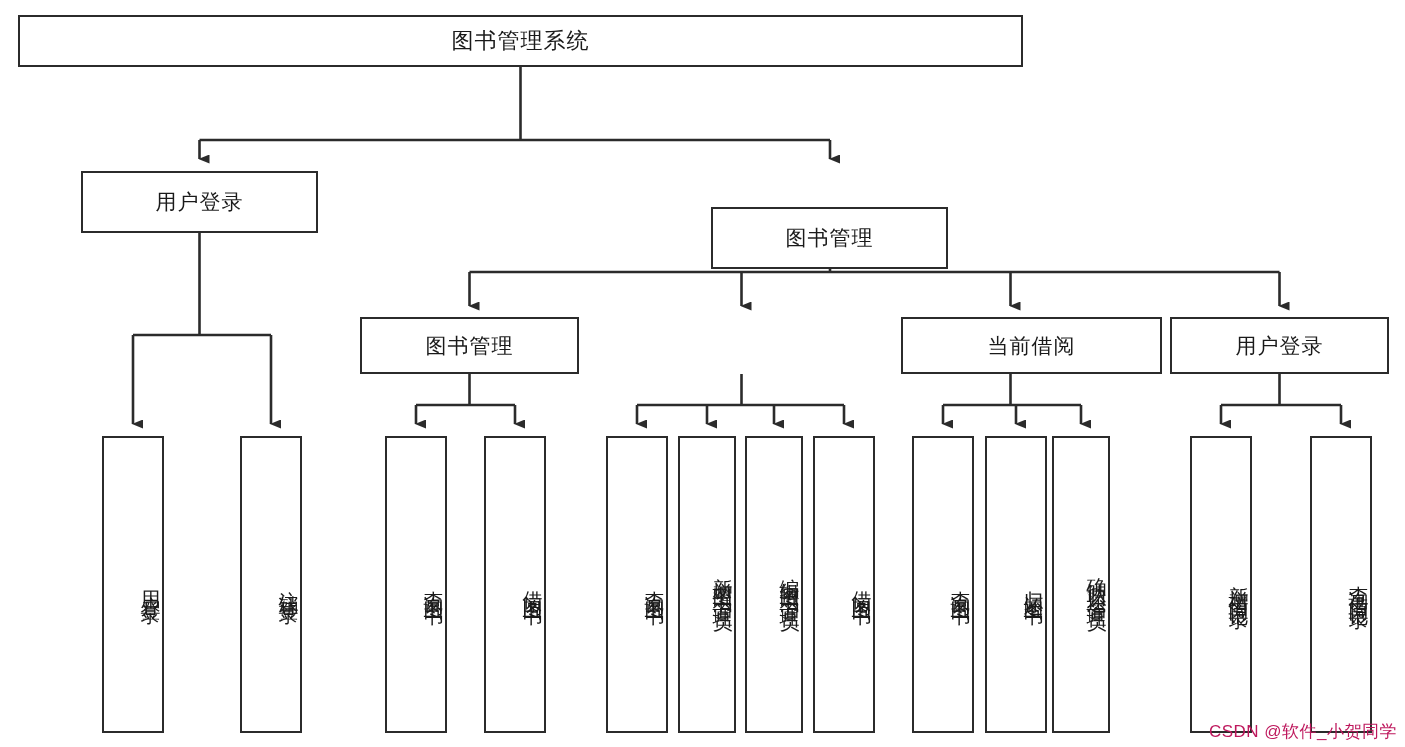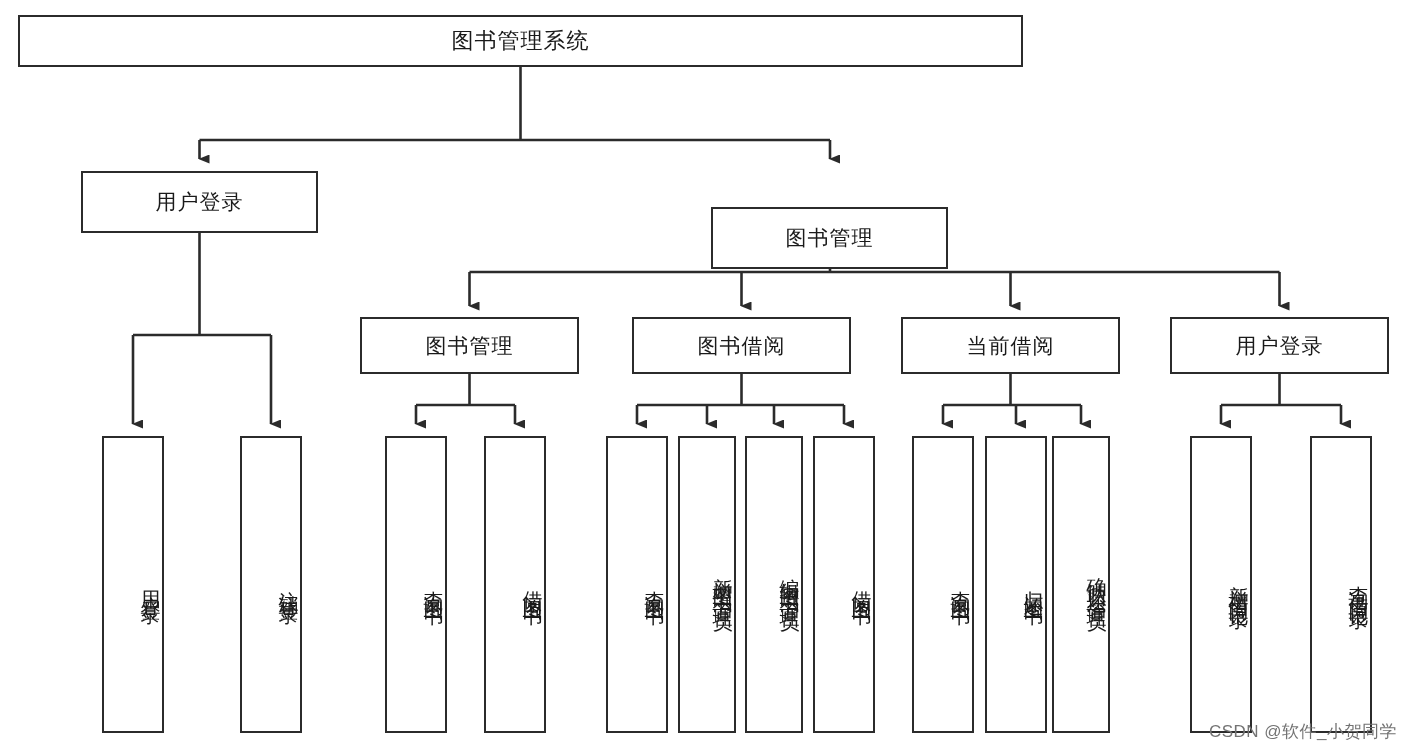--- a/index.html
+++ b/index.html
@@ -59,21 +59,21 @@
   .node.vertical .vlabel {
     writing-mode: vertical-rl;
     text-orientation: upright;
     white-space: nowrap;
   }
   #watermark {
     position: absolute;
     right: 8px;
     bottom: 4px;
     font-size: 17px;
-    color: #737373;
+    color: #be185d;
     letter-spacing: 0.5px;
     z-index: 5;
     user-select: none;
     white-space: nowrap;
   }
 </style>
 </head>
 <body>
 
 <div id="diagram-root">
@@ -135,24 +135,21 @@
   <div class="node horizontal" style="left:81px; top:171px; width:237px; height:62px;">
     <span>用户登录</span>
   </div>
   <div class="node horizontal" style="left:711px; top:171px; width:237px; height:62px;margin-top:36px;">
     <span>图书管理</span>
   </div>
 
   <div class="node horizontal" style="left:360px; top:317px; width:219px; height:57px;">
     <span>图书管理</span>
   </div>
-  <div class="node horizontal" style="left:632px; top:317px; width:219px; height:57px;">
-    <span>图书借阅</span>
-  </div>
-  <div class="node horizontal" style="left:901px; top:317px; width:219px; height:57px;">
+  <div class="node horizontal" style="left:901px; top:317px; width:261px; height:57px;">
     <span>当前借阅</span>
   </div>
   <div class="node horizontal" style="left:1170px; top:317px; width:219px; height:57px;">
     <span>用户登录</span>
   </div>
 
   <div class="node vertical" style="left:102px; top:436px; width:62px; height:297px;">
     <span class="vlabel">用户登录</span>
   </div>
   <div class="node vertical" style="left:240px; top:436px; width:62px; height:297px;">

